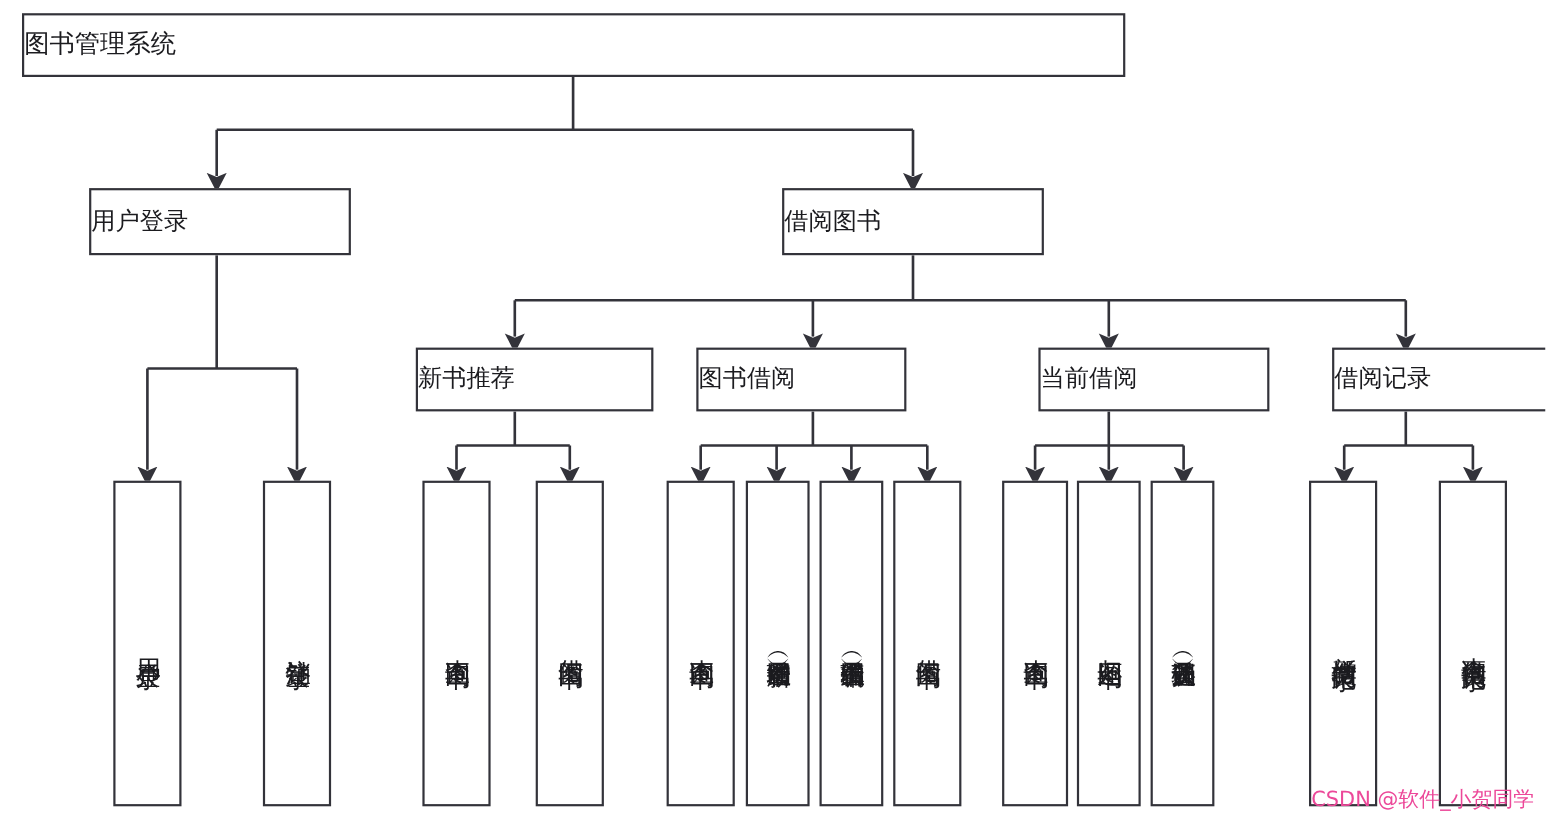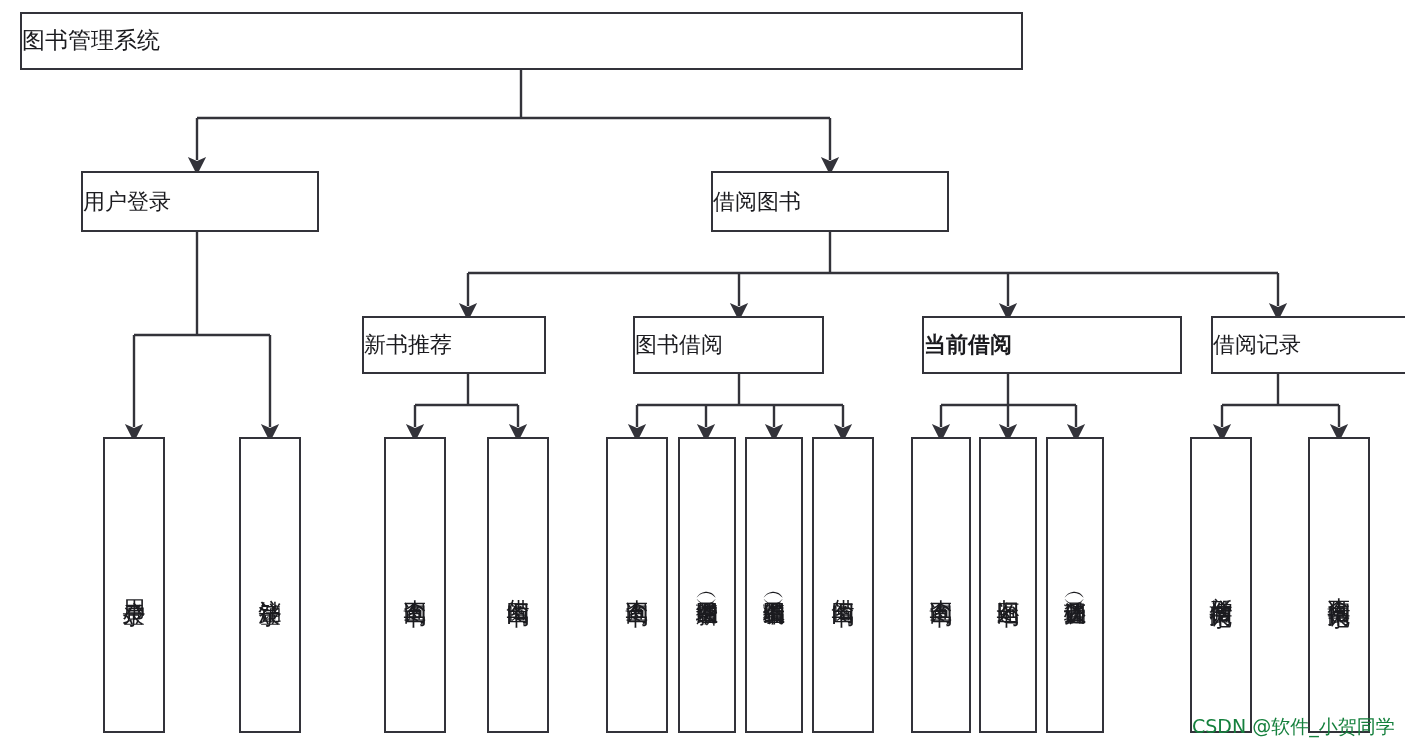--- a/index.html
+++ b/index.html
@@ -61,21 +61,21 @@
     font-size: 23px;
     letter-spacing: 2px;
     line-height: 1;
   }
   .node.v.tight .label {
     font-size: 22px;
     letter-spacing: 0px;
   }
   .watermark {
     position: absolute;
-    color: #15803d;
+    color: #ec4899;
     font-size: 19px;
     white-space: nowrap;
     z-index: 5;
     font-family: "DejaVu Sans", "Liberation Sans", sans-serif;
   }
 </style>
 </head>
 <body>
 
 <div id="canvas">
@@ -135,27 +135,27 @@
     <span class="label">图书管理系统</span>
   </div>
 
   <div class="node h" style="left:81px; top:171px; width:238px; height:61px;">
     <span class="label">用户登录</span>
   </div>
   <div class="node h" style="left:711px; top:171px; width:238px; height:61px;">
     <span class="label">借阅图书</span>
   </div>
 
-  <div class="node h" style="left:362px; top:316px; width:184px; height:58px;">
+  <div class="node h" style="left:378px; top:316px; width:216px; height:58px;">
     <span class="label">新书推荐</span>
   </div>
   <div class="node h" style="left:633px; top:316px; width:191px; height:58px;">
     <span class="label">图书借阅</span>
   </div>
-  <div class="node h" style="left:922px; top:316px; width:260px; height:58px;font-weight:bold;">
+  <div class="node h" style="left:944px; top:316px; width:210px; height:58px;">
     <span class="label">当前借阅</span>
   </div>
   <div class="node h" style="left:1211px; top:316px; width:216px; height:58px;">
     <span class="label">借阅记录</span>
   </div>
 
   <div class="node v" style="left:103px; top:437px; width:62px; height:296px;">
     <span class="label">用户登录</span>
   </div>
   <div class="node v" style="left:239px; top:437px; width:62px; height:296px;">

